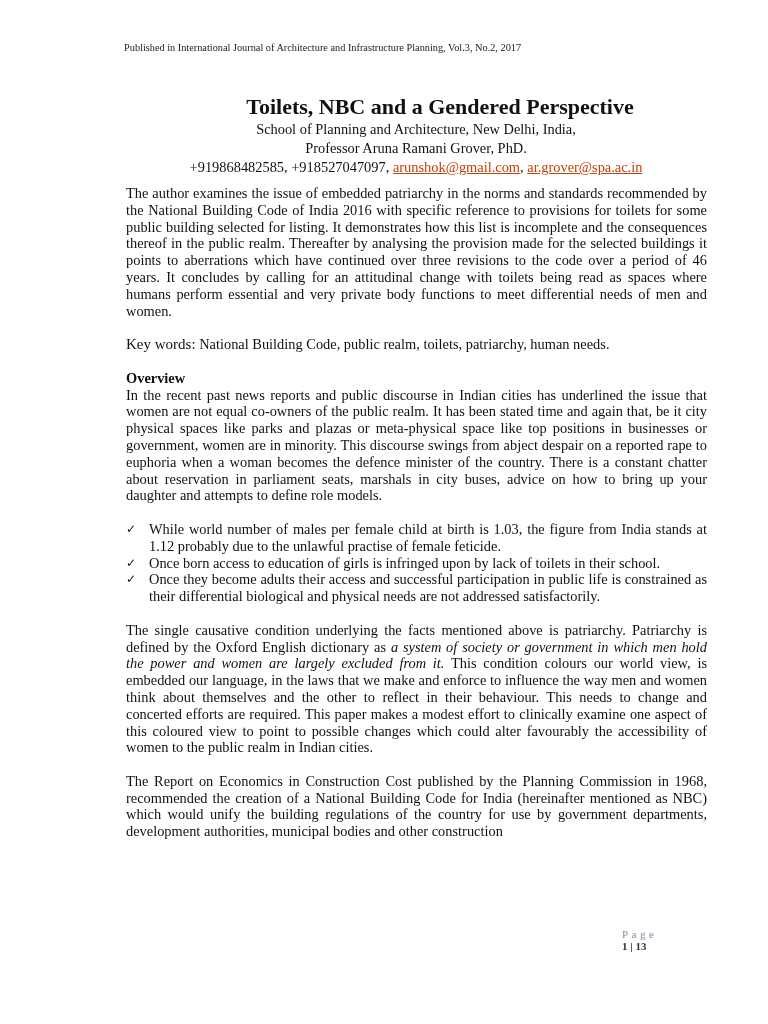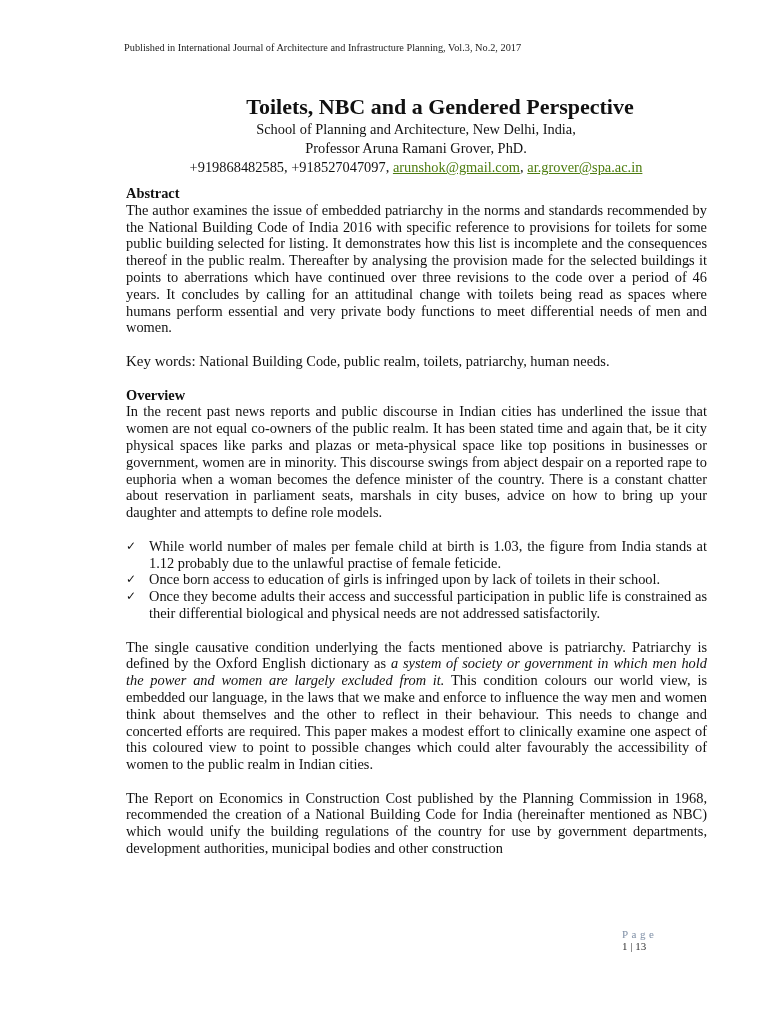--- a/index.html
+++ b/index.html
@@ -9,53 +9,52 @@
     color: #111111;
   }
   .page { position: absolute; left: 0; top: 0; width: 612px; height: 1024px; margin-left: 32px; }
   .running-header {
     position: absolute; left: 92px; top: 42px;
     font-size: 10.3px; color: #222;
   }
   .title-block { position: absolute; left: 0; top: 94px; width: 768px; text-align: center; }
   .title { font-size: 22px; font-weight: bold; line-height: 26px; margin: 0; padding-left: 48px; }
   .author-line { font-size: 14.4px; line-height: 19px; }
-  .link { color: #4d7c0f; text-decoration: underline; }
+  .link { color: #c2410c; text-decoration: underline; }
   .content { position: absolute; left: 94px; top: 185px; width: 581px; font-size: 14.4px; line-height: 16.8px; }
   .content p { margin: 0; text-align: justify; }
   .heading { font-weight: bold; font-size: 14.4px; }
   .gap { height: 16.8px; }
   .keywords-label { font-weight: normal; font-size: 15px; }
   ul.facts { list-style: none; margin: 0; padding: 0; }
   ul.facts li { position: relative; padding-left: 23px; text-align: justify; }
   ul.facts li .check { position: absolute; left: 0; top: 0; font-size: 12px; font-family: "DejaVu Sans", sans-serif; }
   em { }
   .footer {
     position: absolute; left: 590px; top: 928px;
     font-size: 11px; color: #7f8fa6; letter-spacing: 0;
   }
   .footer .page-word { letter-spacing: 3.5px; }
-  .footer .page-num { color: #333; font-weight: normal; }
+  .footer .page-num { color: #333; font-weight: bold; }
 </style>
 </head>
 <body>
 
 <div class="page">
 
   <div class="running-header">Published in International Journal of Architecture and Infrastructure Planning, Vol.3, No.2, 2017</div>
 
   <div class="title-block">
     <h1 class="title">Toilets, NBC and a Gendered Perspective</h1>
     <div class="author-line">School of Planning and Architecture, New Delhi, India,</div>
     <div class="author-line">Professor Aruna Ramani Grover, PhD.</div>
     <div class="author-line"><span>+919868482585, +918527047097, </span><a class="link">arunshok@gmail.com</a><span>, </span><a class="link">ar.grover@spa.ac.in</a></div>
   </div>
 
   <div class="content">
-    <div class="heading">Abstract</div>
     <p>The author examines the issue of embedded patriarchy in the norms and standards recommended by the National Building Code of India 2016 with specific reference to provisions for toilets for some public building selected for listing. It demonstrates how this list is incomplete and the consequences thereof in the public realm. Thereafter by analysing the provision made for the selected buildings it points to aberrations which have continued over three revisions to the code over a period of 46 years. It concludes by calling for an attitudinal change with toilets being read as spaces where humans perform essential and very private body functions to meet differential needs of men and women.</p>
     <div class="gap"></div>
     <p><span class="keywords-label">Key words:</span><span> National Building Code, public realm, toilets, patriarchy, human needs.</span></p>
     <div class="gap"></div>
     <div class="heading">Overview</div>
     <p>In the recent past news reports and public discourse in Indian cities has underlined the issue that women are not equal co-owners of the public realm. It has been stated time and again that, be it city physical spaces like parks and plazas or meta-physical space like top positions in businesses or government, women are in minority. This discourse swings from abject despair on a reported rape to euphoria when a woman becomes the defence minister of the country. There is a constant chatter about reservation in parliament seats, marshals in city buses, advice on how to bring up your daughter and attempts to define role models.</p>
     <div class="gap"></div>
     <ul class="facts">
       <li><span class="check">✓</span><span>While world number of males per female child at birth is 1.03, the figure from India stands at 1.12 probably due to the unlawful practise of female feticide.</span></li>
       <li><span class="check">✓</span><span>Once born access to education of girls is infringed upon by lack of toilets in their school.</span></li>

